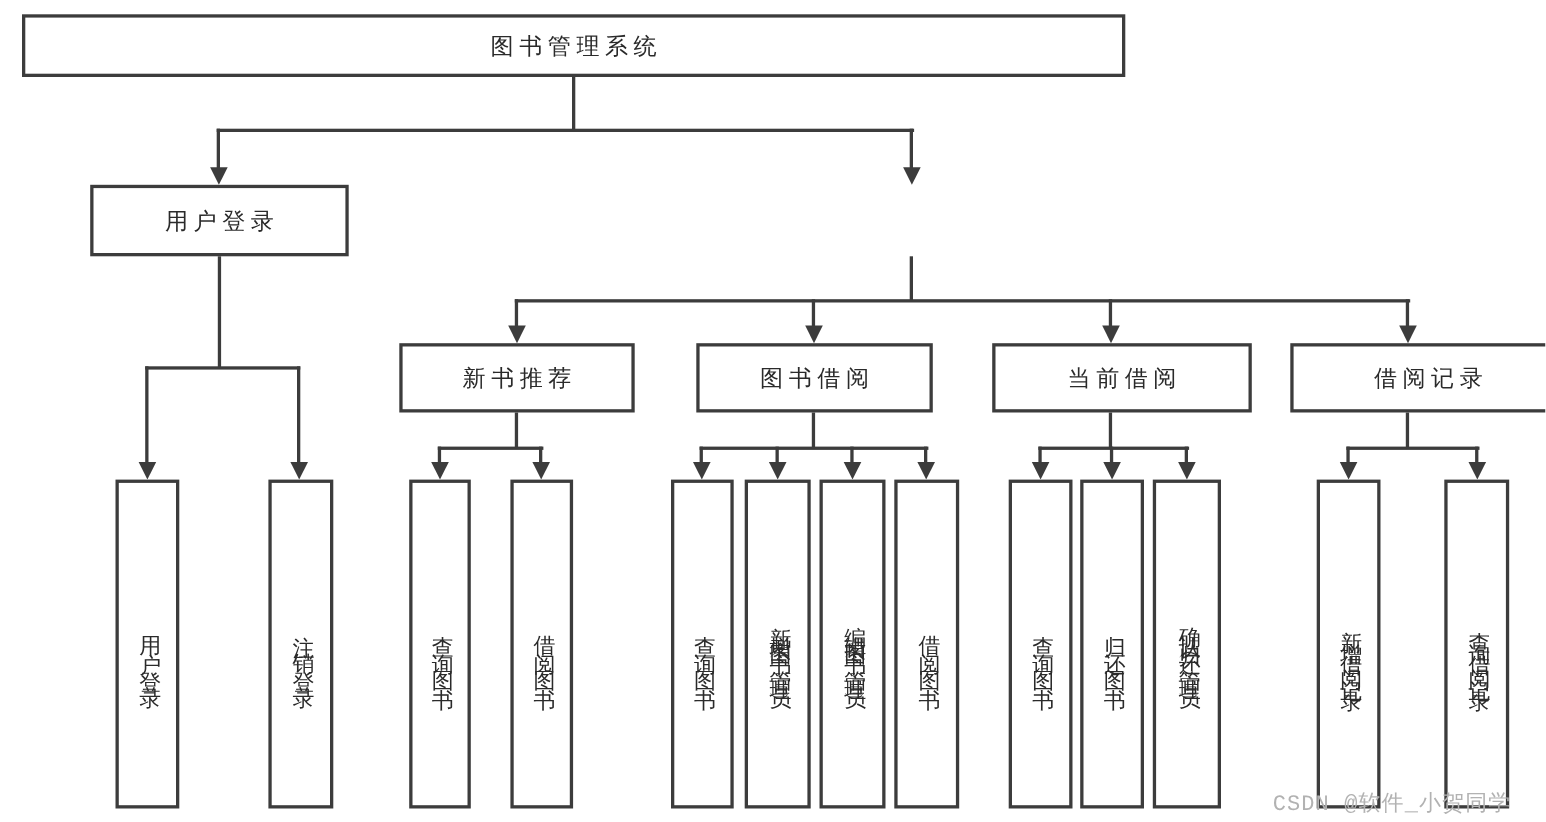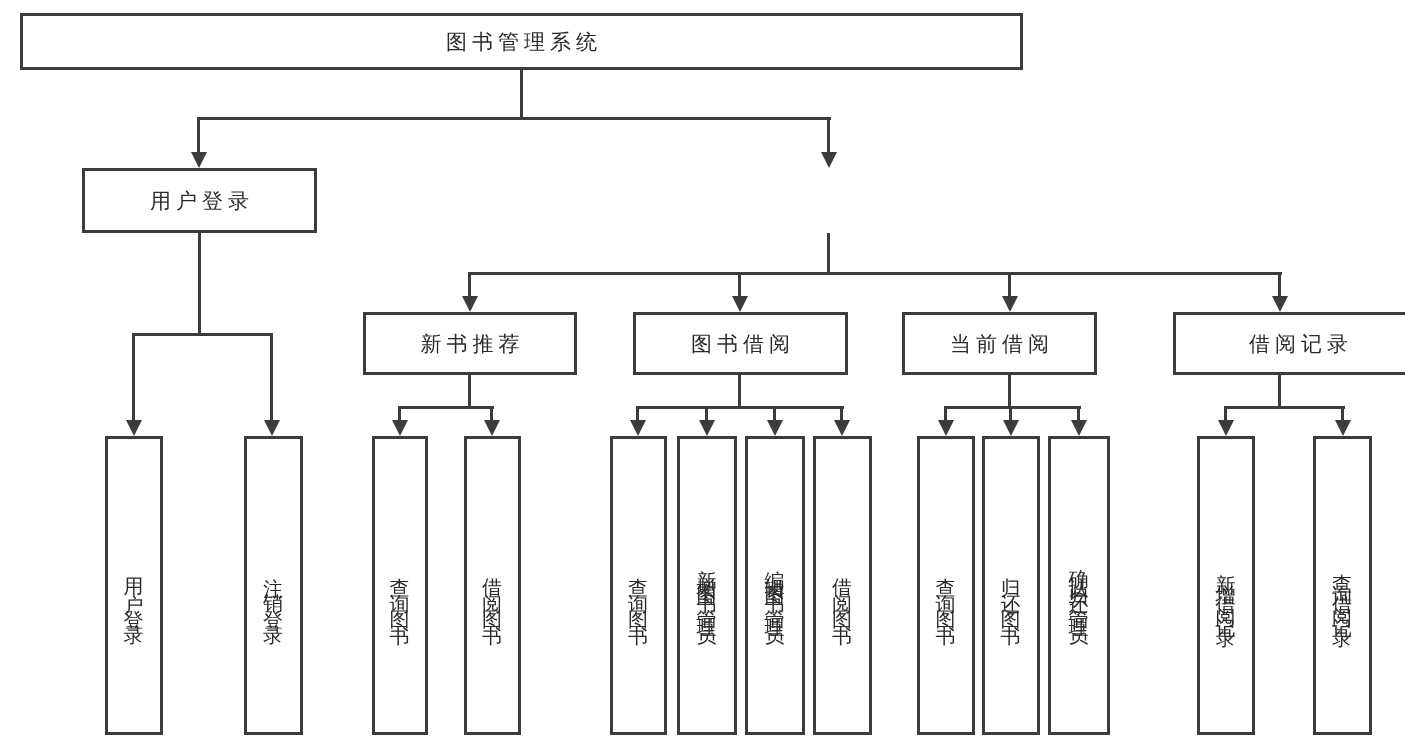--- a/index.html
+++ b/index.html
@@ -1,19 +1,19 @@
 <!DOCTYPE html>
 <html style="--line: #3c3c3c; --text: #2a2a2a; --wm: #b2b2b2; --bg: #ffffff;"><head>
 <meta charset="utf-8">
 <style>
   html,body{margin:0;padding:0;background:#fff;}
   #stage{
     position:relative;width:1405px;height:747px;overflow:hidden;
     background:var(--bg,#ffffff);
-    font-family:Liberation Sans, sans-serif;
+    font-family:Liberation Mono, monospace;
   }
   .box{
     position:absolute;box-sizing:border-box;
     border:3px solid var(--line,#3c3c3c);
     background:#fff;
     display:flex;align-items:center;justify-content:center;
   }
   .hlabel{
     font-size:21px;color:var(--text,#2a2a2a);
     letter-spacing:5px;white-space:nowrap;
@@ -76,21 +76,21 @@
   <div class="arrow-down" style="left:1002px;top:296px"></div>
   <div class="vline" style="left:1278px;top:272px;height:26px"></div>
   <div class="arrow-down" style="left:1272px;top:296px"></div>
 
   <div class="box" style="left:633px;top:312px;width:215px;height:63px">
     <span class="hlabel">图书借阅</span>
   </div>
   <div class="box" style="left:363px;top:312px;width:214px;height:63px">
     <span class="hlabel">新书推荐</span>
   </div>
-  <div class="box" style="left:902px;top:312px;width:195px;height:63px">
+  <div class="box" style="left:902px;top:312px;width:236px;height:63px">
     <span class="hlabel">当前借阅</span>
   </div>
   <div class="box" style="left:1173px;top:312px;width:251px;height:63px">
     <span class="hlabel">借阅记录</span>
   </div>
 
   <div class="vline" style="left:468px;top:375px;height:33px"></div>
   <div class="hline" style="left:398px;top:406px;width:96px"></div>
   <div class="vline" style="left:398px;top:406px;height:16px"></div>
   <div class="arrow-down" style="left:392px;top:420px"></div>
@@ -157,14 +157,15 @@
   <div class="box" style="left:1048px;top:436px;width:62px;height:299px">
     <span class="vlabel ls-sm">确认归还（管理员）</span>
   </div>
   <div class="box" style="left:1197px;top:436px;width:58px;height:299px">
     <span class="vlabel ls-md">新增借阅记录</span>
   </div>
   <div class="box" style="left:1313px;top:436px;width:59px;height:299px">
     <span class="vlabel ls-md">查询借阅记录</span>
   </div>
 
+  <div class="watermark">CSDN @软件_小贺同学</div>
 
 </div>
 
 </body></html>

